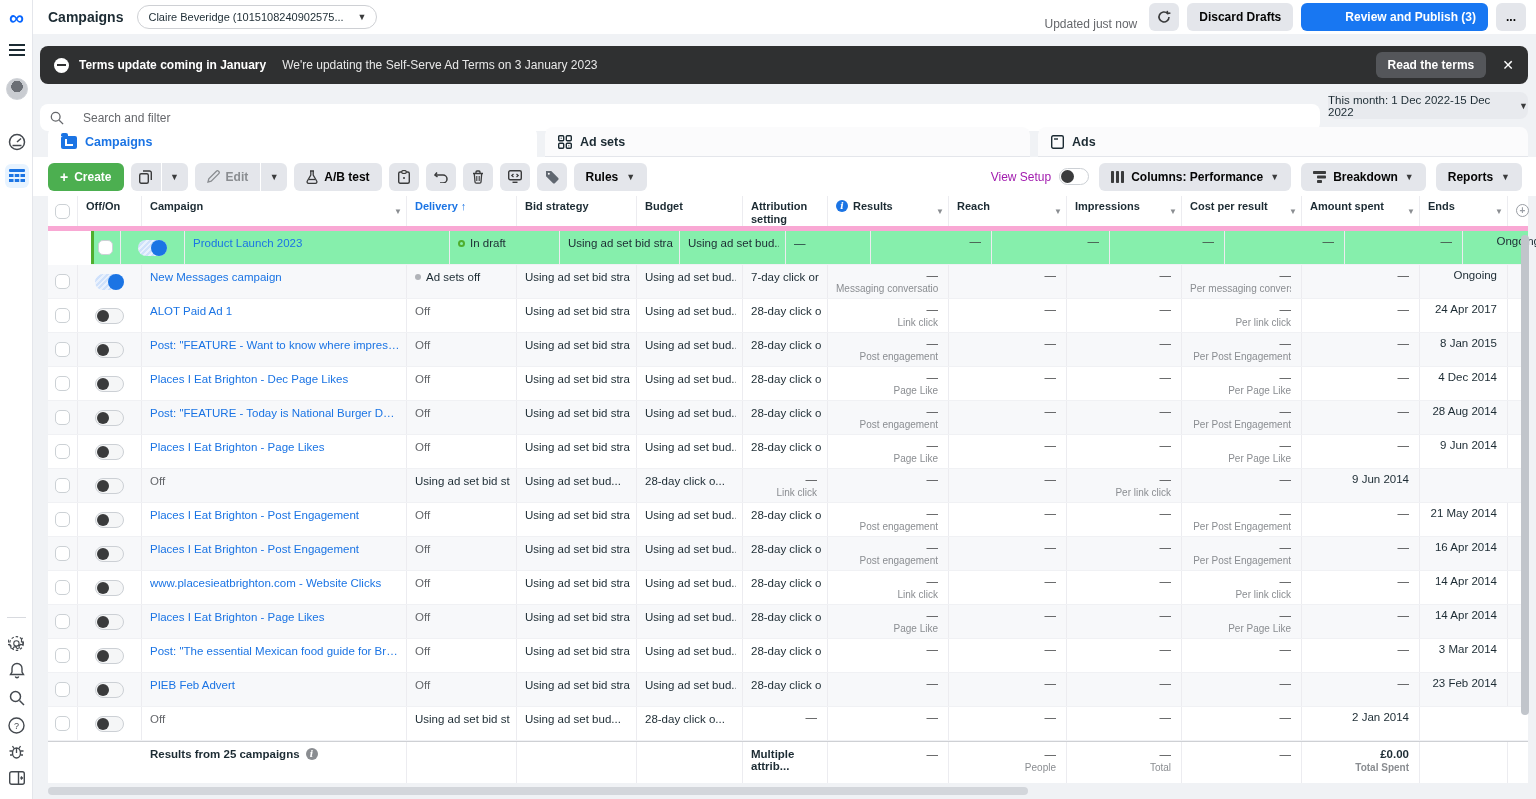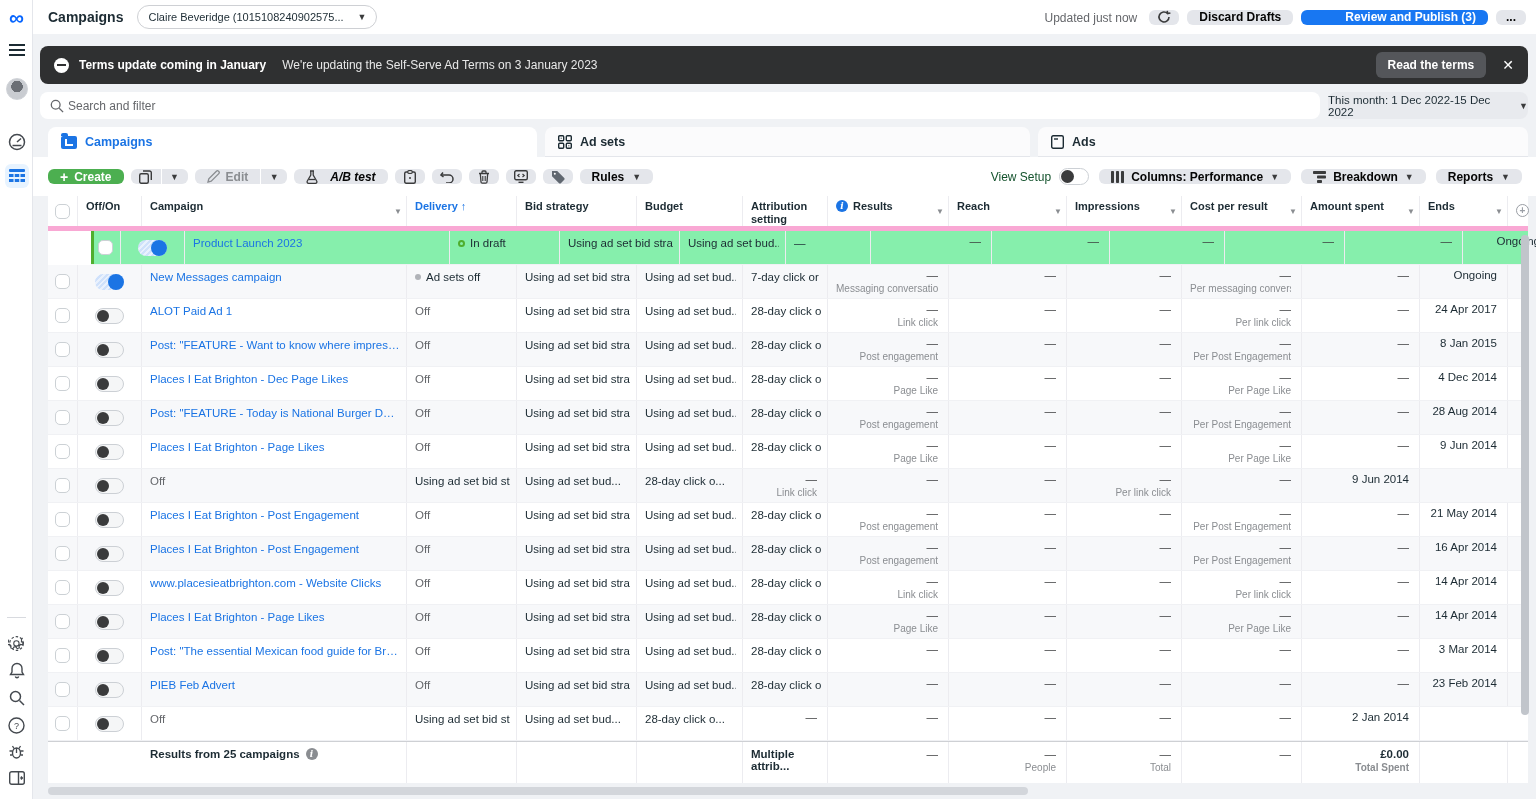--- a/index.html
+++ b/index.html
@@ -17,41 +17,41 @@
     background:radial-gradient(circle at 50% 38%, #6b6f75 0 36%, #c9ccd1 37% 100%); border:1px solid #d0d3d8; }
 
   
   .topbar { position:absolute; left:33px; top:0; width:1503px; height:34px; background:#fff; display:flex; align-items:center; }
   .tb-title { font-size:14px; font-weight:bold; margin-left:15px; }
   .account-pill { margin-left:14px; height:24px; border:1px solid #ced0d4; border-radius:14px; background:#fff;
     display:flex; align-items:center; padding:0 10px; font-size:11px; color:#1c2b33; gap:14px; cursor:pointer; }
   .tb-right { margin-left:auto; display:flex; align-items:flex-end; gap:8px; margin-right:10px; }
   .updated { font-size:12px; color:#65676b; margin-right:4px; }
   .btn { border:none; border-radius:6px; background:#e4e6eb; color:#050505; font-size:12px; font-weight:bold;
-    height:15px; padding:0 12px; display:flex; align-items:center; justify-content:center; cursor:pointer;
+    height:28px; padding:0 12px; display:flex; align-items:center; justify-content:center; cursor:pointer;
     font-family:inherit; }
   .btn-icon { width:30px; padding:0; }
   .btn-primary { background:#1877f2; color:#fff;padding-left:44px; }
   .caret { font-size:9px; color:#3a3b3c; }
 
   
   .banner { position:absolute; left:40px; top:46px; width:1488px; height:38px; background:#2f3031; border-radius:8px;
     display:flex; align-items:center; color:#fff; padding:0 14px; }
   .banner-minus { width:15px; height:15px; border-radius:50%; background:#fff; position:relative; margin-right:10px; flex:0 0 auto; }
   .banner-minus::after { content:""; position:absolute; left:3px; right:3px; top:6.5px; height:2px; background:#2f3031; }
   .banner-title { font-size:12px; font-weight:bold; margin-right:16px; white-space:nowrap; }
   .banner-msg { font-size:12px; color:#e8e8e8; white-space:nowrap; }
   .banner-right { margin-left:auto; display:flex; align-items:center; gap:16px; }
   .banner-btn { background:#54565a; border:none; color:#fff; font-weight:bold; font-size:12px; border-radius:6px;
     height:26px; padding:0 12px; cursor:pointer; font-family:inherit; }
   .banner-x { font-size:14px; color:#fff; cursor:pointer; line-height:1; }
 
   
-  .search-box { position:absolute; left:40px; top:92px; width:1280px; height:27px; background:#fff; border-radius:8px;
-    display:flex; align-items:center; padding:0 10px; gap:4px; }
+  .search-box { position:absolute; left:40px; top:104px; width:1280px; height:27px; background:#fff; border-radius:8px;
+    display:flex; align-items:center; padding:0 10px; gap:19px; }
   .search-box input { border:none; outline:none; flex:1; font-size:12px; font-family:inherit; color:#1c2b33; background:transparent; }
   .search-box input::placeholder { color:#65676b; }
   .date-pill { position:absolute; left:1328px; top:92px; width:200px; height:27px; background:#e8eaee; border-radius:8px;
     display:flex; align-items:center; justify-content:center; gap:10px; font-size:11.5px; color:#1c2b33; cursor:pointer; }
 
   
   .tab { position:absolute; top:127px; height:30px; border-radius:8px 8px 0 0; display:flex; align-items:center;
     padding:0 13px; gap:8px; font-size:12.5px; font-weight:bold; cursor:pointer; }
   .tab-inactive { background:#fbfbfc; color:#1c2b33; box-shadow:inset 0 -1px 0 #e4e6eb; }
   .tab-active { background:#fff; color:#1b74e4; }
@@ -62,21 +62,21 @@
 
   
   .toolbar { position:absolute; left:33px; top:157px; width:1503px; height:39px; background:#fff; display:flex; align-items:center; }
   .tool-left { display:flex; align-items:center; gap:7px; margin-left:15px; }
   .btn-create { background:#4caf50; color:#fff; gap:6px; }
   .split { display:flex; gap:1px; }
   .split .btn:first-child { border-radius:6px 0 0 6px; }
   .split .btn:last-child { border-radius:0 6px 6px 0; width:26px; padding:0; }
   .btn-disabled { color:#8a8d91; }
   .tool-right { margin-left:auto; display:flex; align-items:center; gap:10px; margin-right:14px; }
-  .view-setup { font-size:12px; color:#14532d; display:flex; align-items:center; gap:8px; }
+  .view-setup { font-size:12px; color:#a21caf; display:flex; align-items:center; gap:8px; }
   .toggle-sm { width:30px; height:17px; border-radius:9px; background:#fff; border:1px solid #ccd0d5; position:relative; cursor:pointer; }
   .toggle-sm::after { content:""; position:absolute; left:1px; top:1px; width:13px; height:13px; border-radius:50%; background:#3a3b3c; }
 
   
   .table { position:absolute; left:48px; top:196px; width:1480px; background:#fff; }
   .grid { display:grid; grid-template-columns:30px 64px 265px 110px 120px 106px 85px 121px 118px 115px 120px 118px 88px 1fr; }
   .thead { height:35px; border-bottom:5px solid #f9a8d4; background:#fff; }
   .hc { font-size:11px; font-weight:bold; color:#1c2b33; padding:4px 6px 0 8px; position:relative;
     border-right:1px solid #ececf0; line-height:13px; display:flex; align-items:flex-start; }
   .hc:last-child { border-right:none; }
@@ -288,21 +288,21 @@
       <button class="btn btn-disabled" style="gap:6px;">
         <svg width="13" height="13" viewBox="0 0 13 13">
             <path d="M1 12l0.8-3.2L9.4 1.2a1.5 1.5 0 0 1 2.1 0l0.3 0.3a1.5 1.5 0 0 1 0 2.1L4.2 11.2 1 12z" fill="none" stroke="#8a8d91" stroke-width="1.3"></path>
           </svg>
         <span>Edit</span>
       </button>
       <button class="btn">
           <span class="caret">▼</span>
         </button>
     </span>
-    <button class="btn" style="gap:12px;font-style:italic;">
+    <button class="btn" style="gap:6px;">
       <svg width="12" height="14" viewBox="0 0 12 14">
           <path d="M4 1h4M4.8 1v4l-3.6 6.2A1.5 1.5 0 0 0 2.5 13.3h7a1.5 1.5 0 0 0 1.3-2.1L7.2 5V1" fill="none" stroke="#3a3b3c" stroke-width="1.3"></path>
           <path d="M3 9.5h6" stroke="#3a3b3c" stroke-width="1.3"></path>
         </svg>
       <span>A/B test</span>
     </button>
     <button class="btn btn-icon">
       <svg width="12" height="14" viewBox="0 0 12 14">
           <rect x="0.7" y="2" width="10.6" height="11.3" rx="1.5" fill="none" stroke="#3a3b3c" stroke-width="1.4"></rect>
           <rect x="3.8" y="0.7" width="4.4" height="2.6" rx="1" fill="#fff" stroke="#3a3b3c" stroke-width="1.2"></rect>

